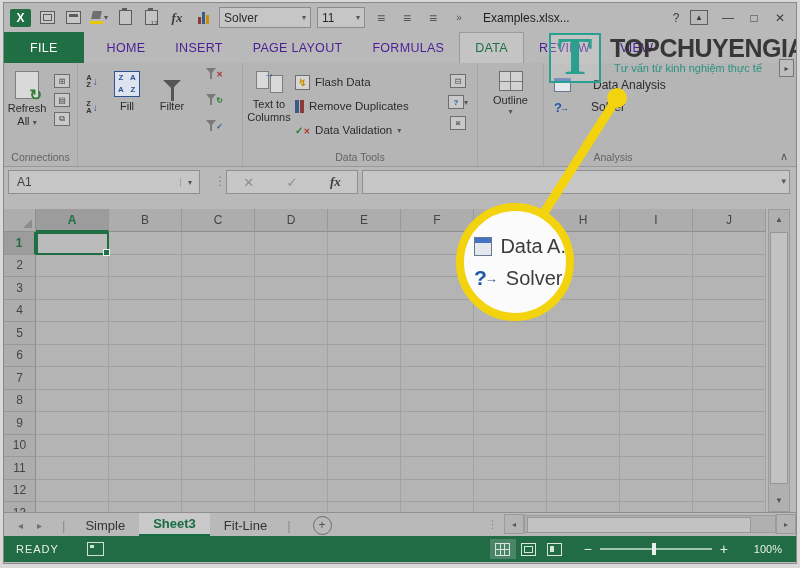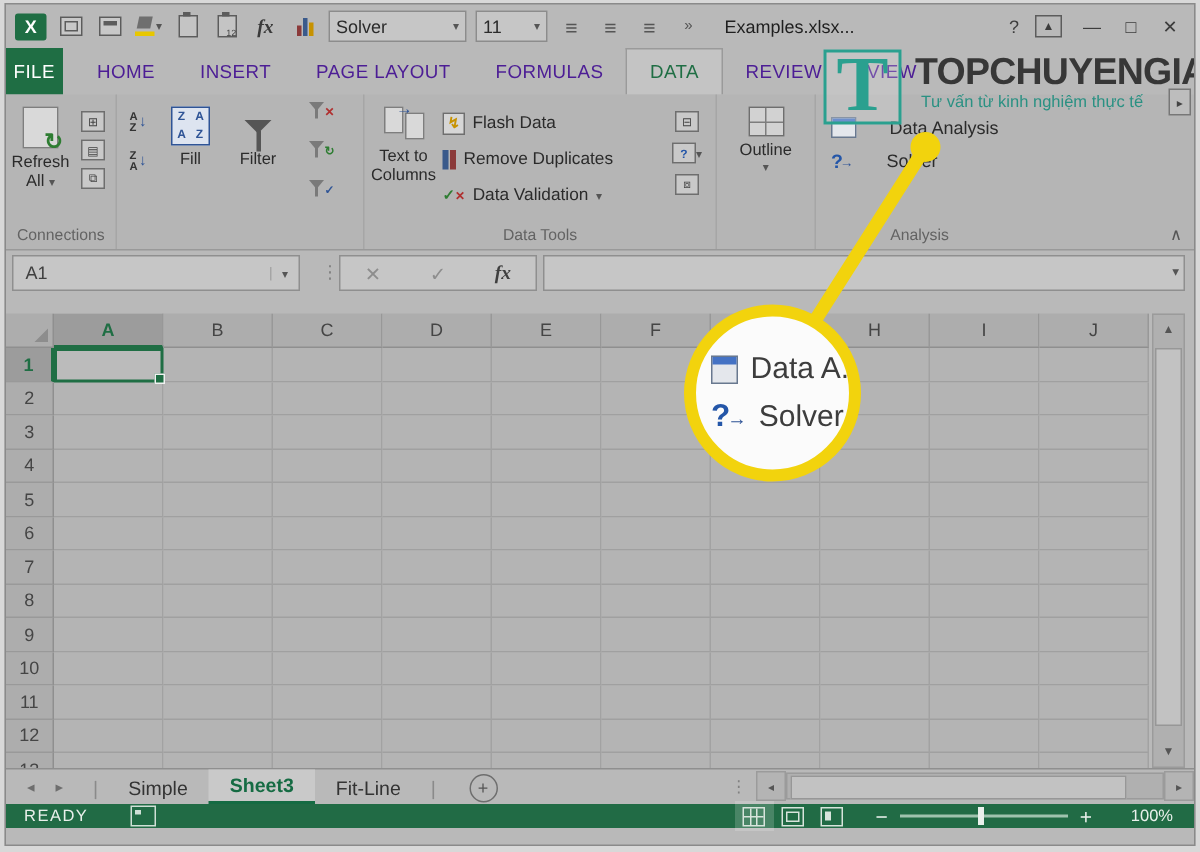--- a/index.html
+++ b/index.html
@@ -28,21 +28,21 @@
          font-size:12px;padding:0 4px;gap:4px;box-sizing:border-box;}
   .combo .cv{flex:1;}
   .dd{font-size:8px;color:#555;}
   .alin{font-size:14px;color:#555;width:20px;text-align:center;}
   .doctitle{font-size:12px;color:#1f1f1f;margin-left:8px;}
   .winbtn{width:24px;text-align:center;font-size:12px;color:#3d3d3d;}
   .ribopt{width:16px;height:13px;border:1px solid #5c5c5c;font-size:8px;display:flex;align-items:center;justify-content:center;color:#3d3d3d;}
   
   .tabrow{position:absolute;left:0;top:29px;width:100%;height:31px;display:flex;align-items:stretch;}
   .rtab{padding:0 15px;display:flex;align-items:center;font-size:12.5px;color:#4c1d95;letter-spacing:.3px;}
-  .rtab.file{background:#1f6e44;color:#fff;padding:0 5px;margin-right:8px;}
+  .rtab.file{background:#1f6e44;color:#fff;padding:0 26px;margin-right:8px;}
   .rtab.active{background:#c4c4c4;color:#1f6e44;border:1px solid #9a9a9a;border-bottom:none;}
   
   .ribbon{position:absolute;left:0;top:60px;width:100%;height:103px;background:#b5b5b5;
           border-bottom:1px solid #999;display:flex;}
   .rgroup{position:relative;border-right:1px solid #a6a6a6;box-sizing:border-box;height:100%;}
   .glabel{position:absolute;left:0;right:0;bottom:3px;text-align:center;font-size:10.5px;color:#636363;}
   .bigbtn{display:flex;flex-direction:column;align-items:center;justify-content:flex-start;padding-top:8px;height:78px;box-sizing:border-box;}
   .blabel{font-size:11px;line-height:13px;text-align:center;color:#2b2b2b;margin-top:3px;}
   .sheet-ic{width:22px;height:26px;background:#d9d9d9;border:1px solid #7e7e7e;position:relative;}
   .sheet-ic .db{position:absolute;right:-4px;bottom:-3px;width:11px;height:8px;background:#d4a017;border:1px solid #8a6a00;border-radius:50%/40%;}
@@ -145,21 +145,21 @@
   .stab.active{background:#c9c9c9;color:#156b43;font-weight:bold;border-bottom:3px solid #156b43;box-sizing:border-box;}
   .addsheet{width:17px;height:17px;border:1px solid #6e6e6e;border-radius:50%;align-self:center;margin-left:16px;
             display:flex;align-items:center;justify-content:center;font-size:12px;color:#555;}
   .hsv{position:absolute;right:0;top:509px;height:24px;display:flex;align-items:center;}
   .hdots{color:#818181;font-size:11px;margin-right:6px;}
   .harrow{width:18px;height:18px;border:1px solid #9b9b9b;background:#b4b4b4;display:flex;align-items:center;
           justify-content:center;font-size:8px;color:#555;}
   .htrack{width:252px;height:18px;background:#b0b0b0;border:1px solid #9b9b9b;position:relative;box-sizing:border-box;}
   .hthumb{position:absolute;left:2px;top:1px;height:14px;width:222px;background:#c2c2c2;border:1px solid #979797;}
   
-  .statusbar{position:absolute;left:0;top:533px;width:100%;height:16px;background:#216b45;display:flex;align-items:center;
+  .statusbar{position:absolute;left:0;top:533px;width:100%;height:26px;background:#216b45;display:flex;align-items:center;
              color:#e9f0eb;font-size:11px;}
   .ready{margin-left:12px;letter-spacing:1px;}
   .macroic{width:15px;height:12px;border:1px solid #cfe0d6;margin-left:28px;position:relative;}
   .macroic:before{content:"";position:absolute;left:2px;top:2px;width:4px;height:3px;background:#cfe0d6;}
   .sright{margin-left:auto;display:flex;align-items:center;gap:0;}
   .viewic{width:26px;height:20px;display:flex;align-items:center;justify-content:center;}
   .viewic.on{background:rgba(255,255,255,.18);}
   .vgrid{width:13px;height:11px;border:1px solid #d8e4dc;background:
       linear-gradient(#d8e4dc 0 0) 33% 0/1px 100% no-repeat,
       linear-gradient(#d8e4dc 0 0) 66% 0/1px 100% no-repeat,

